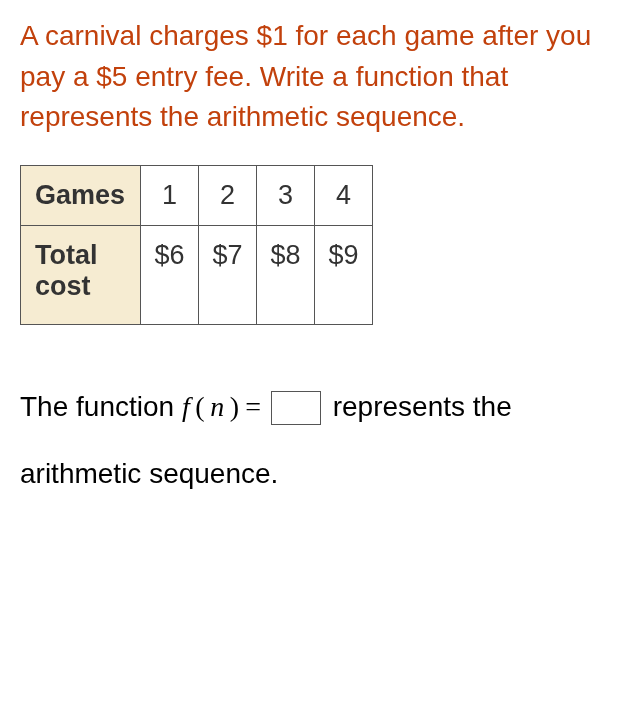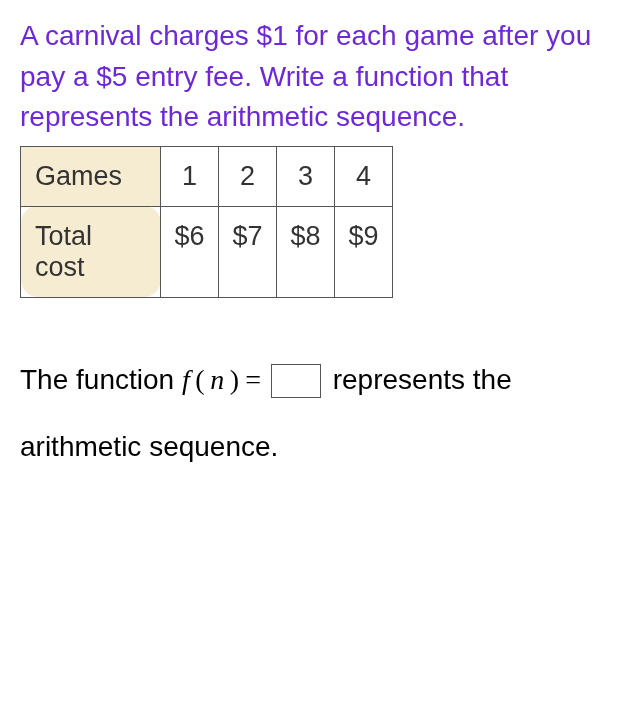--- a/index.html
+++ b/index.html
@@ -10,50 +10,49 @@
     body {
       font-family: Arial, Helvetica, sans-serif;
       color: #333;
       padding: 16px 20px;
       width: 638px;
       background: #fff;
     }
     .problem-text {
       font-size: 28px;
       line-height: 1.45;
-      color: #6d28d9;
-      margin-bottom: 8px;
+      color: #c2410c;
+      margin-bottom: 27px;
     }
     .data-table {
       border-collapse: collapse;
       margin-bottom: 48px;
     }
     .data-table td, .data-table th {
       border: 1.5px solid #555;
       text-align: center;
       font-size: 27px;
       padding: 14px 12px;
       color: #333;
       vertical-align: top;
     }
     .data-table .header-cell {
       background-color: #f6ecd2;
-      font-weight: normal;
+      font-weight: bold;
       text-align: left;
       padding: 14px 14px;
-      width: 140px;
+      width: 120px;
     }
     .data-table .val-cell {
       width: 58px;
       font-weight: normal;
     }
     .data-table tr.row2 td {
       padding-top: 14px;
-      padding-bottom: 14px;
-      border-radius: 17px;
+      padding-bottom: 22px;
     }
     .answer-line {
       font-size: 28px;
       color: #000000;
       line-height: 2.4;
     }
     .math-func {
       font-family: "Times New Roman", Times, serif;
       font-style: italic;
     }

